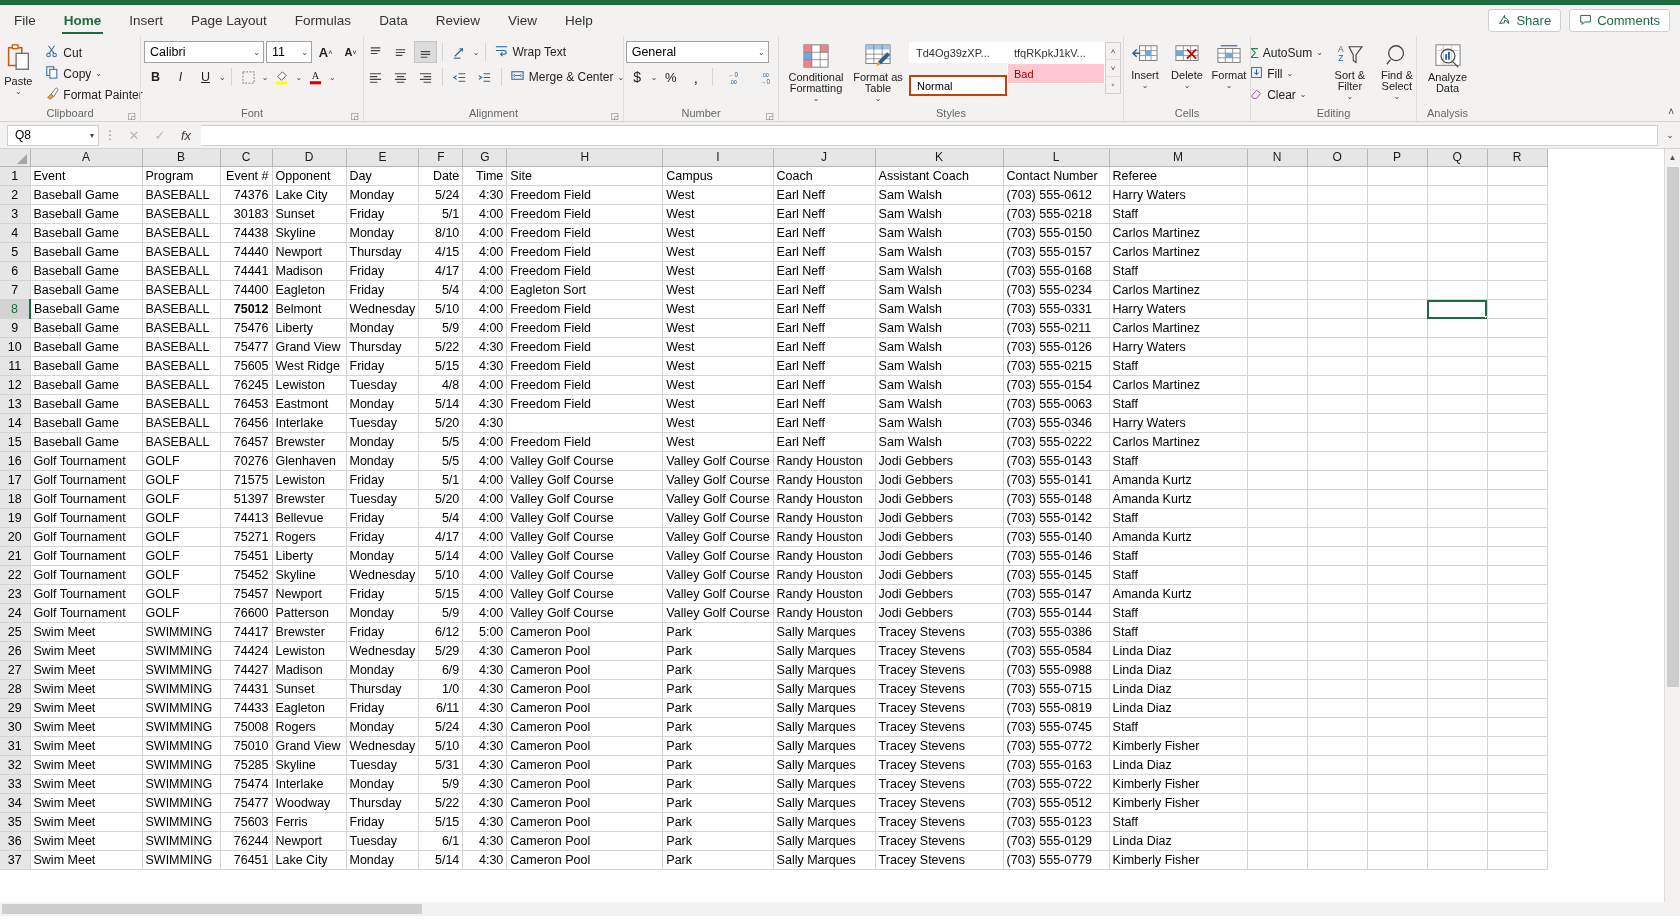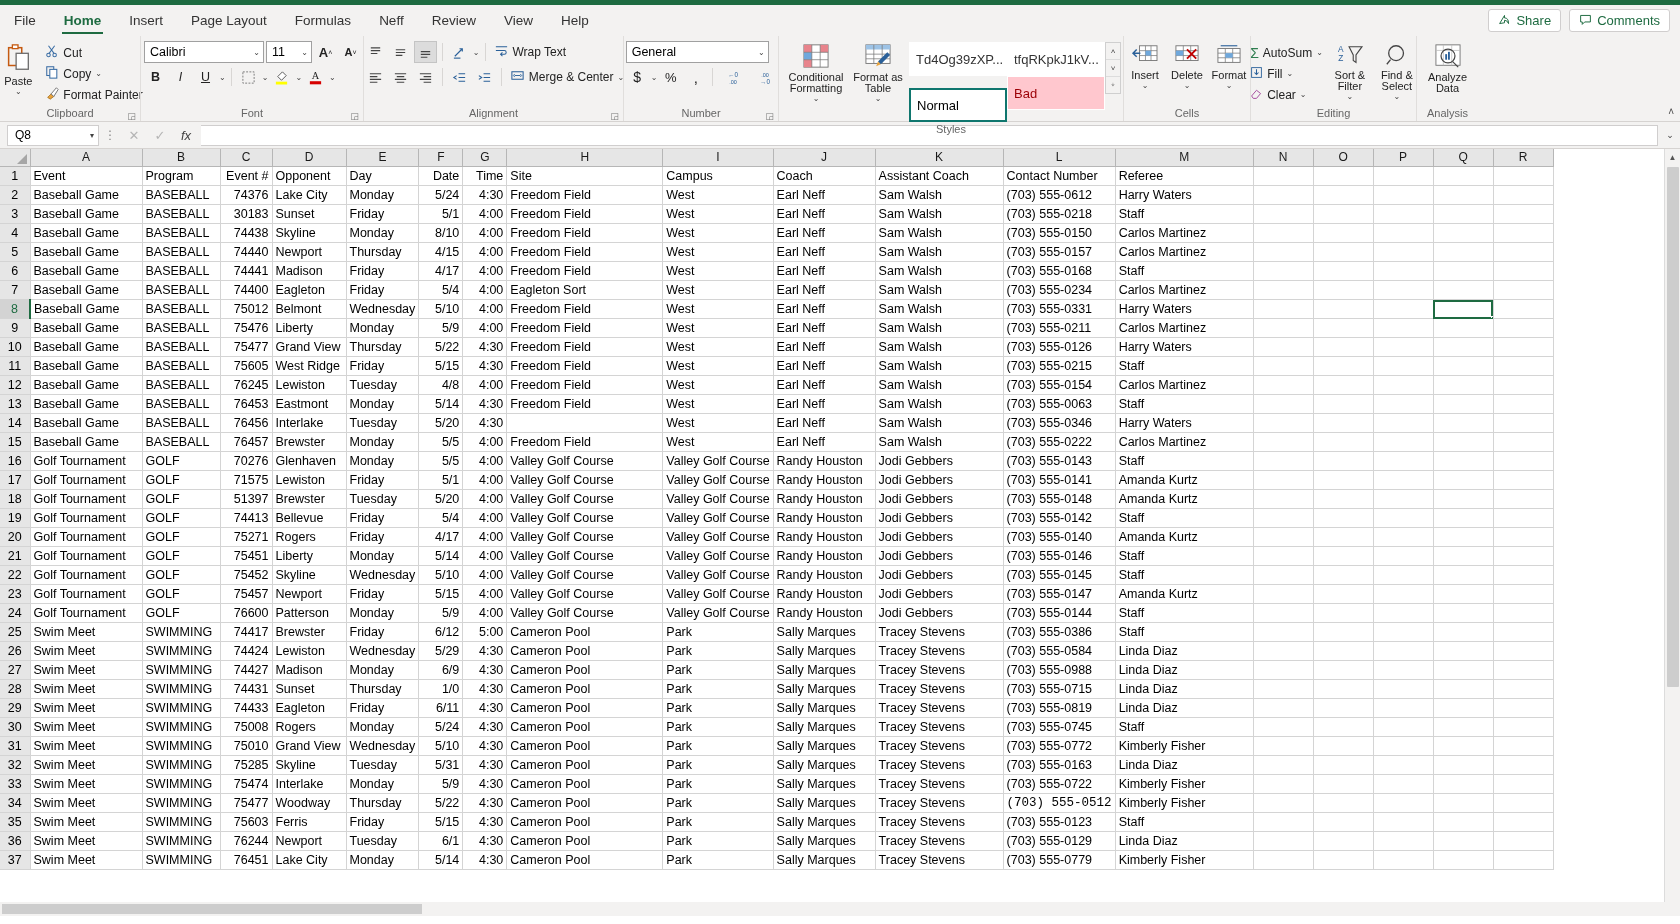--- a/index.html
+++ b/index.html
@@ -79,26 +79,26 @@
   .iconbtn {
     width: 23px; height: 22px; display: flex; align-items: center;
     justify-content: center; font-size: 12.5px; color: #222;
   }
   .iconbtn.wide { width: 30px; }
   .iconbtn.active { background: #dcdcdc; border: 1px solid #c4c4c4; }
   .sep { width: 1px; height: 18px; background: #d8d6d4; margin: 0 3px; }
 
   
   .stylecell {
-    border: 1px solid #cfcfcf; font-size: 13px; padding: 2px 6px;
-    height: 34px; display: flex; align-items: center; overflow: hidden;
+    border: 1px solid #cfcfcf; font-size: 11px; padding: 2px 6px;
+    height: 21px; display: flex; align-items: center; overflow: hidden;
     white-space: nowrap;
   }
   .stylegrid { display: grid; grid-template-columns: 98px 98px; }
-  .style-normal { background: #fff; border: 2px solid #0f766e; margin-top: 12px; }
+  .style-normal { background: #fff; border: 2px solid #c2410c; margin-top: 12px; }
   .style-bad { background: #ffc7ce; color: #9c0006; border: 1px solid #fff; }
   .style-top { background: #fff; border: 1px solid #fff; color: #333; }
   .gallery-scroll {
     display: flex; flex-direction: column; border: 1px solid #cfcfcf;
     width: 16px; height: 52px; background: #f3f2f1;
   }
   .gallery-scroll div {
     flex: 1; display: flex; align-items: center; justify-content: center;
     font-size: 8px; color: #444; border-bottom: 1px solid #dcdcdc;
   }
@@ -192,21 +192,21 @@
 <body>
 
 <div class="topstrip"></div>
 
 <div class="tabbar">
   <div class="tab">File</div>
   <div class="tab active">Home</div>
   <div class="tab">Insert</div>
   <div class="tab">Page Layout</div>
   <div class="tab">Formulas</div>
-  <div class="tab">Neff</div>
+  <div class="tab">Data</div>
   <div class="tab">Review</div>
   <div class="tab">View</div>
   <div class="tab">Help</div>
   <div class="spacer"></div>
   <div class="tab-right">
     <div class="pillbtn">
       <span>
         <svg width="13" height="13" viewBox="0 0 16 16">
             <path d="M2 13 L8 3 L8 6 Q13 6 13 13 Q11 8.5 8 9 L8 12 Z" fill="none" stroke="#1e6b41" stroke-width="1.2"></path>
           </svg>
@@ -801,21 +801,21 @@
           <td style="width: 60px;"></td>
           <td style="width: 60px;"></td>
           <td style="width: 60px;"></td>
           <td style="width: 60px;"></td>
           <td style="width: 60px;"></td>
         </tr>
         <tr>
           <td class="rowhead selrow">8</td>
           <td style="width: 112px;">Baseball Game</td>
           <td style="width: 78px;">BASEBALL</td>
-          <td class="num" style="width: 52px;">75012</td>
+          <td class="num" style="width: 52px; font-weight: bold;">75012</td>
           <td style="width: 74px;">Belmont</td>
           <td style="width: 58px;">Wednesday</td>
           <td class="num" style="width: 44px;">5/10</td>
           <td class="num" style="width: 44px;">4:00</td>
           <td style="width: 156px;">Freedom Field</td>
           <td style="width: 88px;">West</td>
           <td style="width: 102px;">Earl Neff</td>
           <td style="width: 128px;">Sam Walsh</td>
           <td style="width: 106px;">(703) 555-0331</td>
           <td style="width: 138px;">Harry Waters</td>
@@ -1358,21 +1358,21 @@
           <td style="width: 78px;">SWIMMING</td>
           <td class="num" style="width: 52px;">75477</td>
           <td style="width: 74px;">Woodway</td>
           <td style="width: 58px;">Thursday</td>
           <td class="num" style="width: 44px;">5/22</td>
           <td class="num" style="width: 44px;">4:30</td>
           <td style="width: 156px;">Cameron Pool</td>
           <td style="width: 88px;">Park</td>
           <td style="width: 102px;">Sally Marques</td>
           <td style="width: 128px;">Tracey Stevens</td>
-          <td style="width: 106px; font-family: Liberation Mono, monospace;">(703) 555-0512</td>
+          <td style="width: 106px;">(703) 555-0512</td>
           <td style="width: 138px;">Kimberly Fisher</td>
           <td style="width: 60px;"></td>
           <td style="width: 60px;"></td>
           <td style="width: 60px;"></td>
           <td style="width: 60px;"></td>
           <td style="width: 60px;"></td>
         </tr>
         <tr>
           <td class="rowhead">35</td>
           <td style="width: 112px;">Swim Meet</td>

